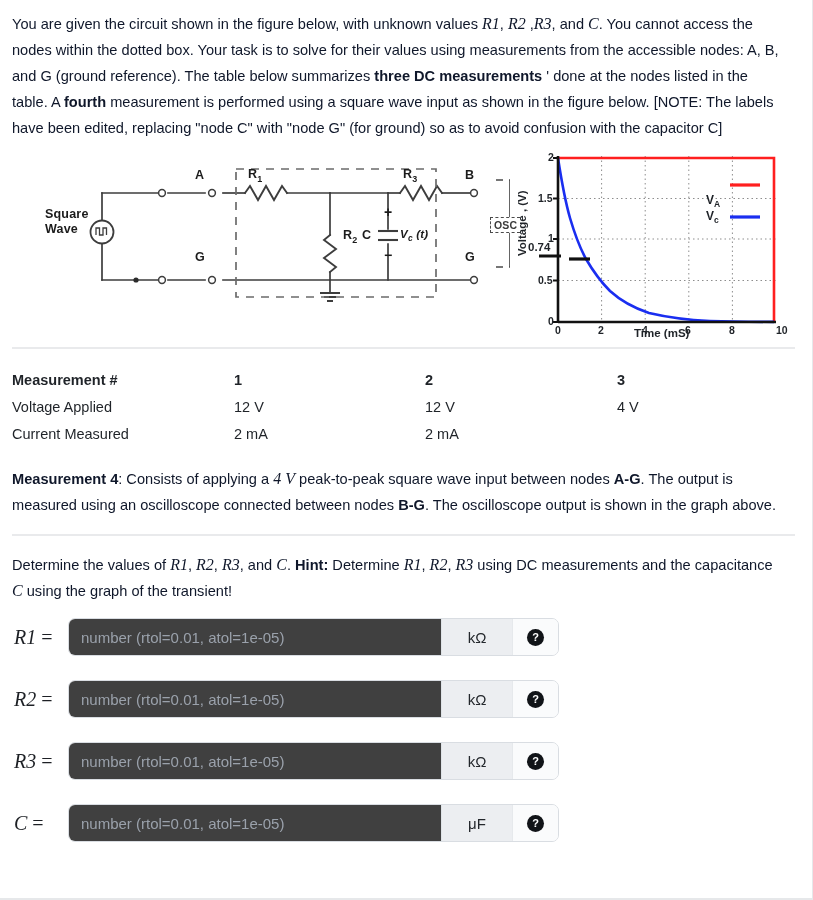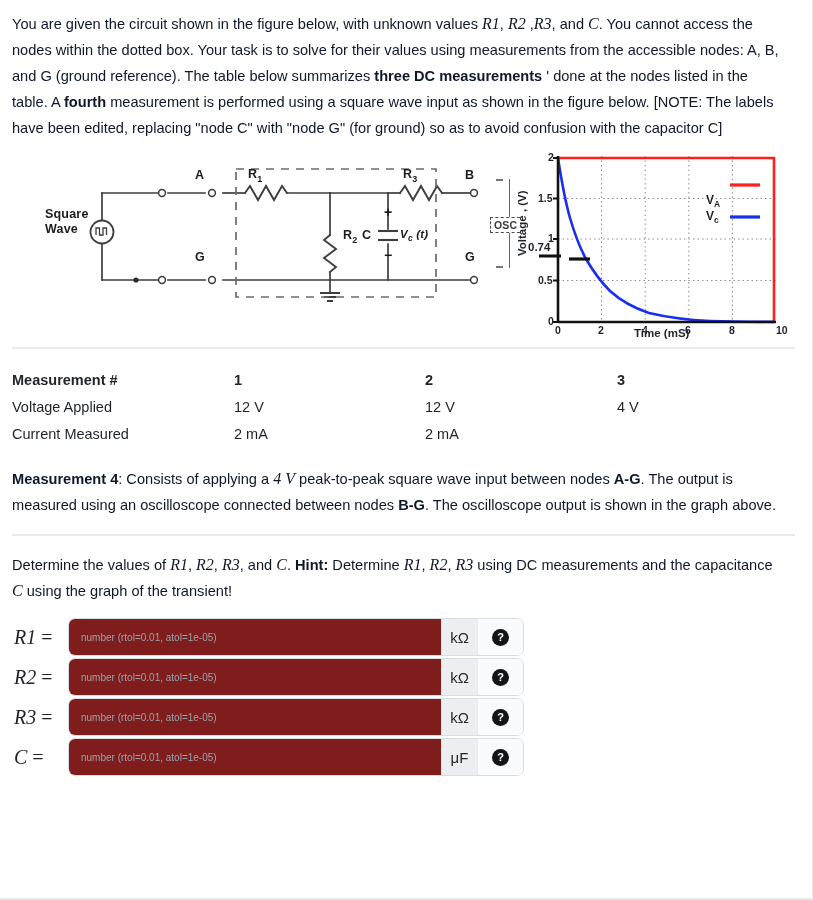--- a/index.html
+++ b/index.html
@@ -42,35 +42,35 @@
   .mtable { padding: 18px 0 16px 12px; font-size: 14.5px; line-height: 27px; }
   .mrow { display:flex; }
   .mrow .c0 { width: 222px; flex:0 0 222px; }
   .mrow .c1 { width: 191px; flex:0 0 191px; }
   .mrow .c2 { width: 192px; flex:0 0 192px; }
   .mrow .c3 { flex:1 1 auto; }
   .mrow.head { font-weight:700; }
 
   
   .answers { padding: 14px 12px 0 12px; }
-  .arow { display:flex; align-items:center; margin-bottom: 2px; }
+  .arow { display:flex; align-items:center; margin-bottom: 24px; }
   .alabel {
     font-family:"Liberation Serif", serif; font-style:italic;
     font-size: 20px; width: 56px; flex:0 0 56px; text-align:left;
     color:#1d2025; padding-left:2px;
   }
   .alabel .eq { font-style:normal; }
   .afield { display:flex; align-items:stretch; height:38px;
             border:1px solid #d9dde2; border-radius:7px; overflow:hidden; background:#fff; }
   .afield .inp {
     width: 372px; padding: 0 12px; display:flex; align-items:center;
-    font-size:10px; color:#9aa1ab; background:#7f1d1d;
+    font-size:15px; color:#9aa1ab; background:#404040;
   }
   .afield .unit {
-    width: 36px; display:flex; align-items:center; justify-content:center;
+    width: 71px; display:flex; align-items:center; justify-content:center;
     background:#eceef1; border-left:1px solid #dfe3e7;
     font-size:15px; color:#23272c;
   }
   .afield .help {
     width: 46px; display:flex; align-items:center; justify-content:center;
     background:#fafbfc; border-left:1px solid #e6e9ec;
   }
   .qbadge {
     width:17px; height:17px; border-radius:50%; background:#111418;
     color:#fff; font-size:11px; font-weight:700; display:flex;

